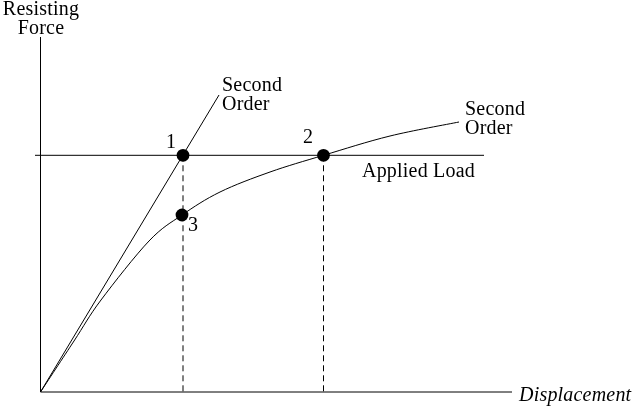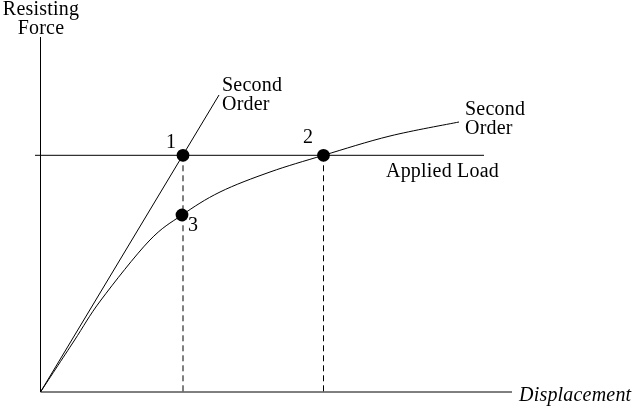--- a/index.html
+++ b/index.html
@@ -15,21 +15,21 @@
     position:absolute;
     font-size:20px;
     line-height:19px;
     color:#000;
     white-space:pre-line;
     letter-spacing:0.2px;
   }
   .lbl-yaxis{left:-1px;top:-1px;width:84px;text-align:center;}
   .lbl-first{left:222px;top:75px;}
   .lbl-second{left:465px;top:99px;}
-  .lbl-applied{left:362px;top:161px;margin-left:24px;}
+  .lbl-applied{left:362px;top:161px;}
   .lbl-xaxis{left:519px;top:385px;font-style:italic;}
   .lbl-m1{left:166px;top:132px;}
   .lbl-m2{left:303px;top:127px;}
   .lbl-m3{left:188px;top:215px;}
 </style>
 </head>
 <body>
 
 <div class="fig">
   <svg width="640" height="411" viewBox="0 0 640 411">

